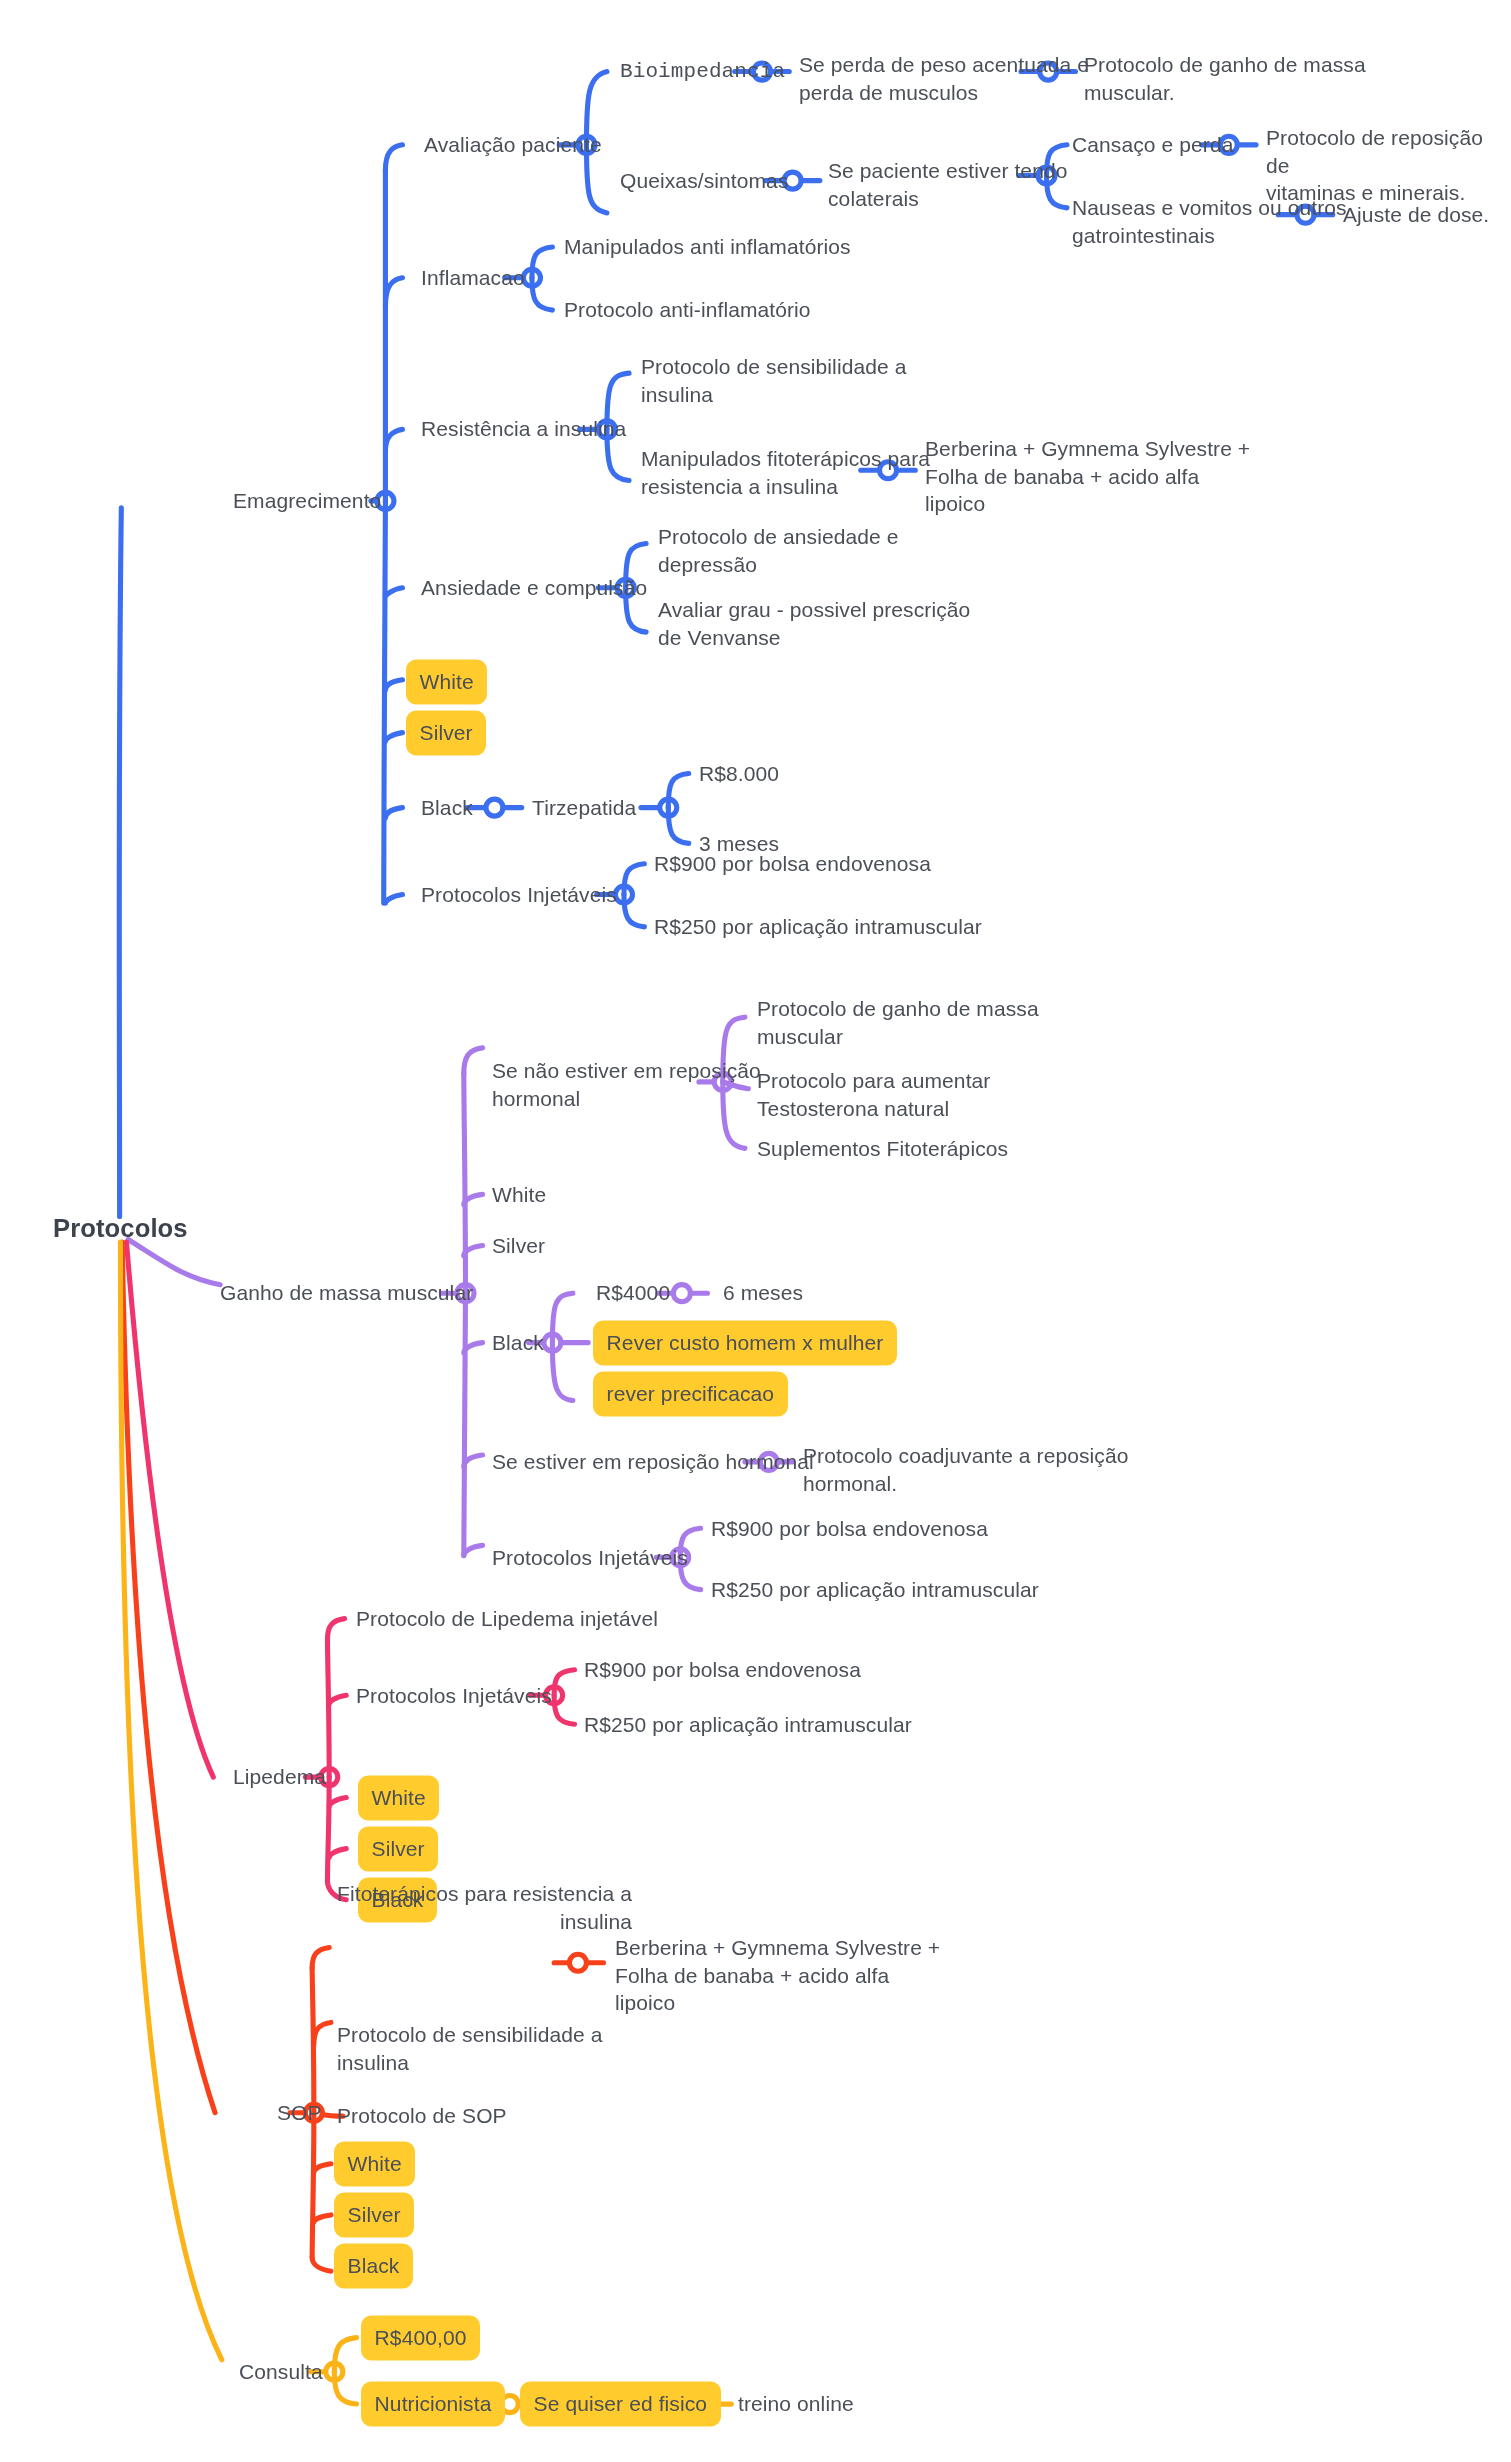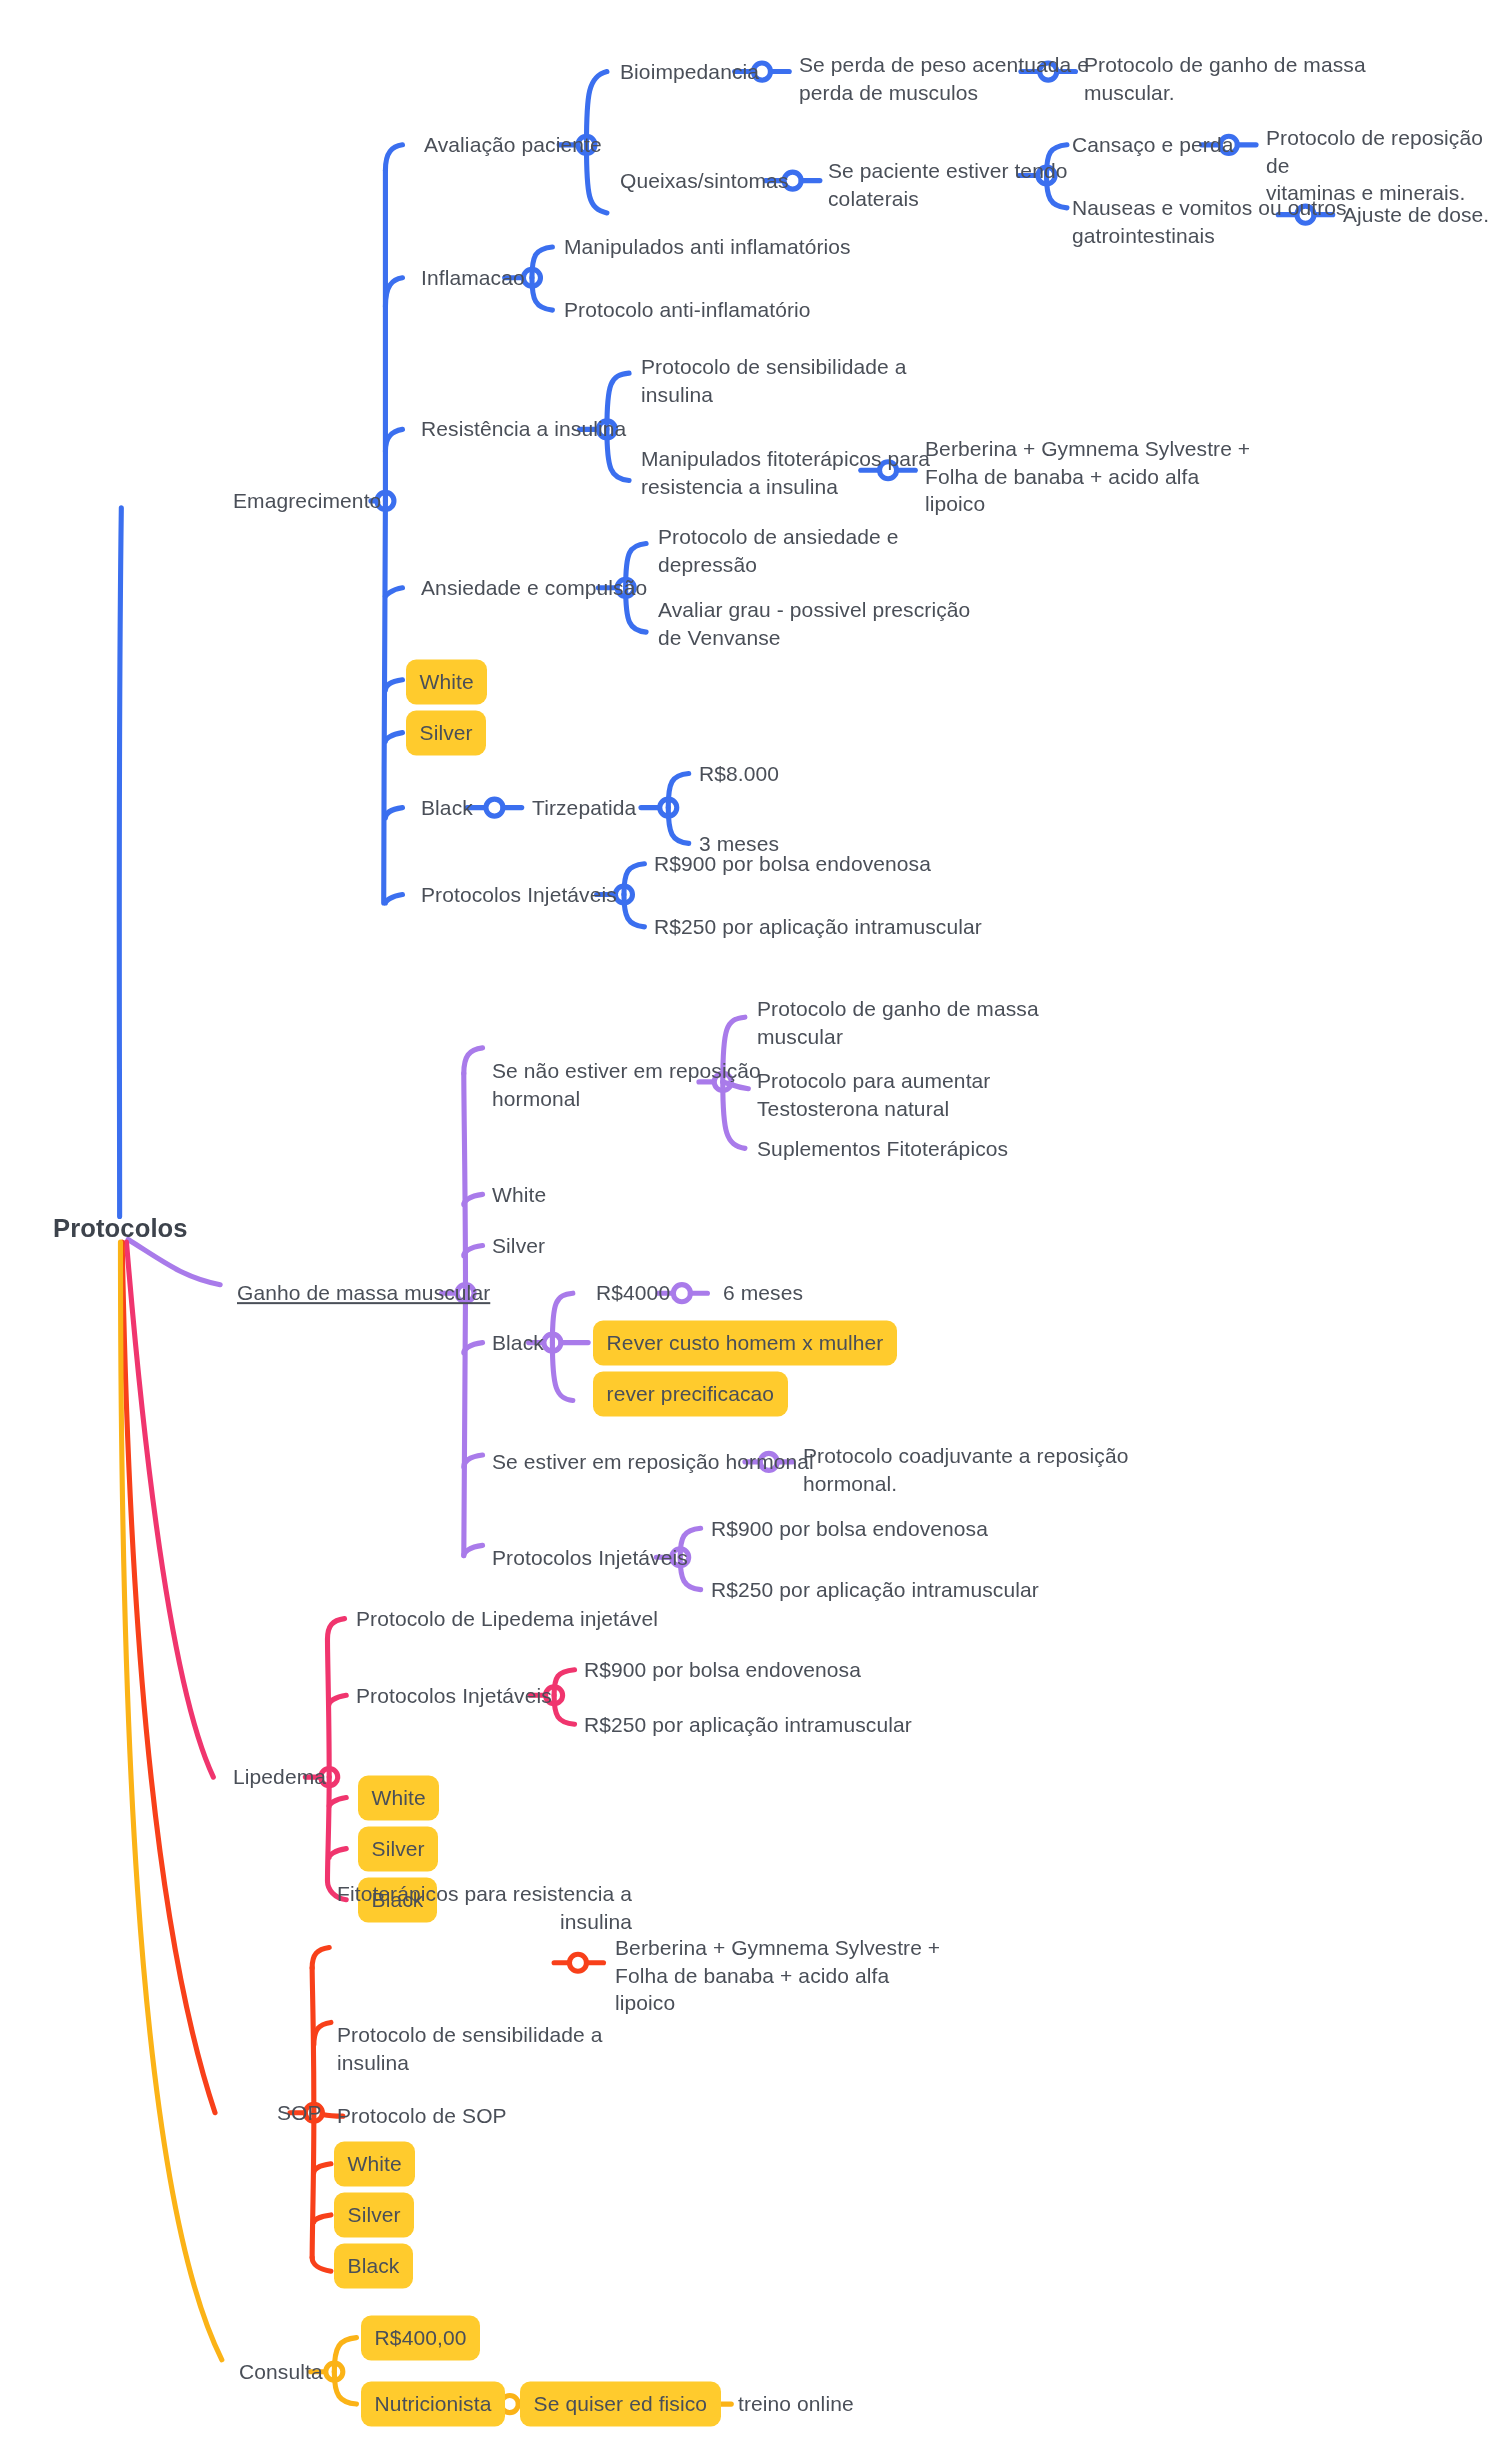--- a/index.html
+++ b/index.html
@@ -209,21 +209,21 @@
       <circle cx="828" cy="2822" r="10" fill="#ffffff" stroke="#FBB317" stroke-width="6"></circle>
       <path d="M838 2822 L 858 2822" stroke="#FBB317" stroke-width="6"></path>
     </g>
   </svg>
 
   <div class="node root vcenter" style="left:53px; top:1229px;">Protocolos</div>
 
   <div class="node vcenter" style="left:233px; top:501px;">Emagrecimento</div>
 
   <div class="node vcenter" style="left:424px; top:145px;">Avaliação paciente</div>
-  <div class="node vcenter" style="left:620px; top:72px;">Bioimpedancia</div>
+  <div class="node vcenter" style="left:620px; top:72px;font-family:Liberation Mono, monospace;">Bioimpedancia</div>
   <div class="node" style="left:799px; top:51px;">Se perda de peso acentuada e
 perda de musculos</div>
   <div class="node" style="left:1084px; top:51px;">Protocolo de ganho de massa
 muscular.</div>
 
   <div class="node vcenter" style="left:620px; top:181px;">Queixas/sintomas</div>
   <div class="node" style="left:828px; top:157px;">Se paciente estiver tendo
 colaterais</div>
   <div class="node vcenter" style="left:1072px; top:145px;">Cansaço e perda</div>
   <div class="node" style="left:1266px; top:124px;">Protocolo de reposição de
@@ -256,21 +256,21 @@
 
   <div class="node vcenter" style="left:421px; top:808px;">Black</div>
   <div class="node vcenter" style="left:532px; top:808px;">Tirzepatida</div>
   <div class="node vcenter" style="left:699px; top:774px;">R$8.000</div>
   <div class="node vcenter" style="left:699px; top:844px;">3 meses</div>
 
   <div class="node vcenter" style="left:421px; top:895px;">Protocolos Injetáveis</div>
   <div class="node vcenter" style="left:654px; top:864px;">R$900 por bolsa endovenosa</div>
   <div class="node vcenter" style="left:654px; top:927px;">R$250 por aplicação intramuscular</div>
 
-  <div class="node vcenter" style="left:237px; top:1293px;text-decoration:underline;">Ganho de massa muscular</div>
+  <div class="node vcenter" style="left:220px; top:1293px;">Ganho de massa muscular</div>
 
   <div class="node" style="left:492px; top:1057px;">Se não estiver em reposição
 hormonal</div>
   <div class="node" style="left:757px; top:995px;">Protocolo de ganho de massa
 muscular</div>
   <div class="node" style="left:757px; top:1067px;">Protocolo para aumentar
 Testosterona natural</div>
   <div class="node vcenter" style="left:757px; top:1149px;">Suplementos Fitoterápicos</div>
 
   <div class="node vcenter" style="left:492px; top:1195px;">White</div>

